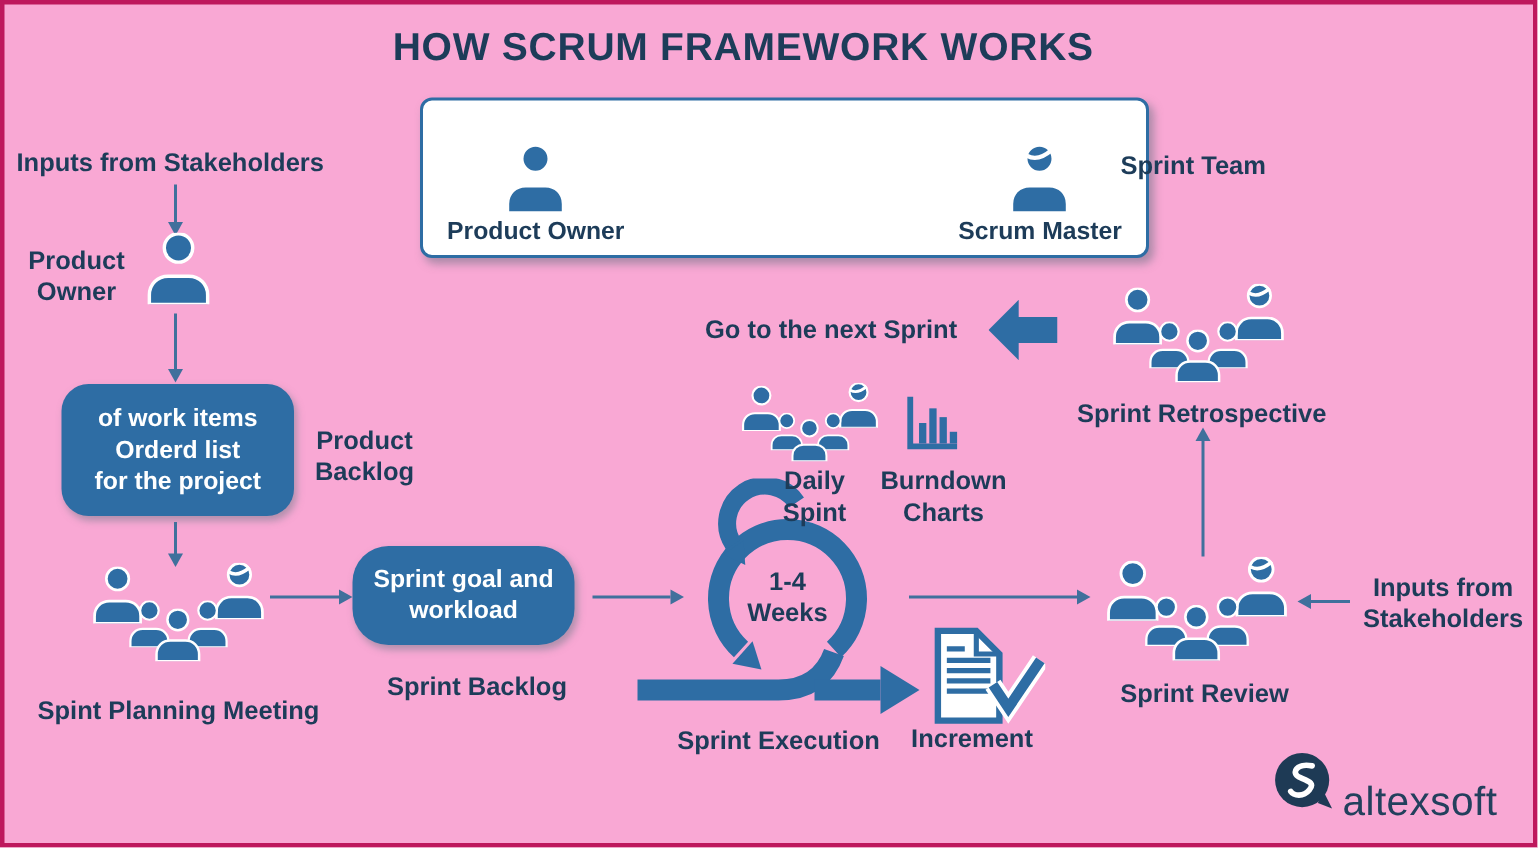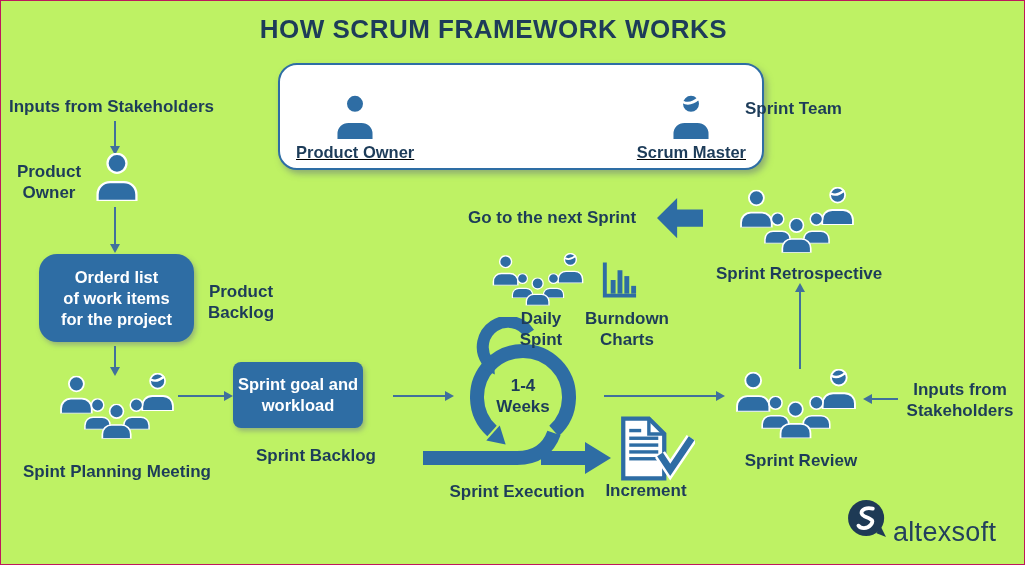--- a/index.html
+++ b/index.html
@@ -1,26 +1,26 @@
 <!DOCTYPE html>
 <html><head>
 <meta charset="utf-8">
 <style>
   html,body{margin:0;padding:0;background:#fff;}
-  #canvas{position:relative;width:1025px;height:565px;background:#bef264;overflow:hidden;
-    font-family:"Liberation Sans",sans-serif;border:1px solid #be185d;box-sizing:border-box;}
+  #canvas{position:relative;width:1025px;height:565px;background:#f9a8d4;overflow:hidden;
+    font-family:"Liberation Sans",sans-serif;border:3px solid #be185d;box-sizing:border-box;}
   .abs{position:absolute;}
   .lbl{position:absolute;color:#1d3c59;font-weight:bold;font-size:17px;line-height:21px;white-space:nowrap;}
   .lbl.ctr{text-align:center;white-space:normal;}
   .bluebox{position:absolute;background:#2e6da4;color:#fff;font-weight:bold;font-size:16.5px;line-height:21px;
     display:flex;flex-direction:column;justify-content:center;text-align:center;
     box-shadow:2px 3px 5px rgba(110,122,136,.5);}
   .teambox{position:absolute;left:277px;top:62px;width:450px;height:89px;background:#fff;
-    border:2.5px solid #2e6da4;border-radius:19px;box-shadow:3px 4px 6px rgba(96,110,125,.5);
-    display:flex;justify-content:space-between;align-items:flex-end;padding:8px 16px 6px 16px;box-sizing:content-box;text-decoration:underline;}
+    border:2.5px solid #2e6da4;border-radius:8px;box-shadow:3px 4px 6px rgba(96,110,125,.5);
+    display:flex;justify-content:space-between;align-items:flex-end;padding:8px 16px 6px 16px;box-sizing:content-box;}
   .member{display:flex;flex-direction:column;align-items:center;gap:3px;}
   .member .mlbl{color:#1d3c59;font-weight:bold;font-size:16.5px;white-space:nowrap;}
   
   .arr{position:absolute;background:#40709c;}
   .av{width:2px;}
   .ah{height:2px;}
   .av.down::after{content:"";position:absolute;left:-4px;bottom:-8px;border:5px solid transparent;border-top:9px solid #40709c;border-bottom:0;}
   .av.up::after{content:"";position:absolute;left:-4px;top:-8px;border:5px solid transparent;border-bottom:9px solid #40709c;border-top:0;}
   .ah.right::after{content:"";position:absolute;top:-4px;right:-9px;border:5px solid transparent;border-left:9px solid #40709c;border-right:0;}
   .ah.left::after{content:"";position:absolute;top:-4px;left:-9px;border:5px solid transparent;border-right:9px solid #40709c;border-left:0;}
@@ -109,38 +109,38 @@
   <div class="lbl ctr" style="left:10px;top:160px;width:76px;">
     <div>Product</div>
     <div>Owner</div>
   </div>
   <svg class="abs" style="left:93px;top:152px;" width="46" height="48">
       <use href="#p"></use>
     </svg>
   <div class="arr av down" style="left:113px;top:206px;height:38px;"></div>
 
   <div class="bluebox" style="left:38px;top:253px;width:155px;height:88px;border-radius:18px;">
+    <div>of work items</div>
     <div>Orderd list</div>
-    <div>of work items</div>
     <div>for the project</div>
   </div>
   <div class="lbl ctr" style="left:200px;top:280px;width:80px;">
     <div>Product</div>
     <div>Backlog</div>
   </div>
   <div class="arr av down" style="left:113px;top:345px;height:22px;"></div>
 
   <svg class="abs" style="left:57px;top:372px;" width="118" height="74">
       <use href="#g5"></use>
     </svg>
   <div class="lbl ctr" style="left:18px;top:446px;width:196px;margin-top:14px;">Spint Planning Meeting</div>
 
   <div class="arr ah right" style="left:177px;top:394px;width:46px;"></div>
 
-  <div class="bluebox" style="left:232px;top:361px;width:130px;height:66px;border-radius:8px;">
+  <div class="bluebox" style="left:232px;top:361px;width:148px;height:66px;border-radius:24px;">
     <div>Sprint goal and</div>
     <div>workload</div>
   </div>
   <div class="lbl ctr" style="left:253px;top:444px;width:124px;">Sprint Backlog</div>
   <div class="arr ah right" style="left:392px;top:394px;width:52px;"></div>
 
   <svg class="abs" style="left:420px;top:316px;" width="200" height="170" viewBox="0 0 200 170">
     <g fill="none" stroke="#2e6da4">
       <path d="M2 141 H96 Q124 141 133 116" stroke-width="14"></path>
       <path d="M133 114 A46 46 0 1 0 71 114" stroke-width="14"></path>

